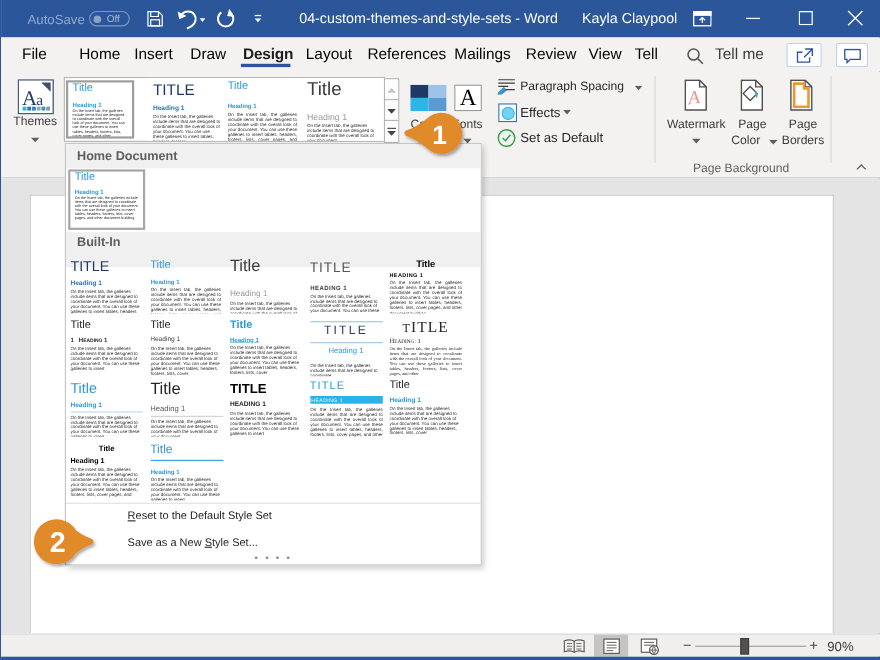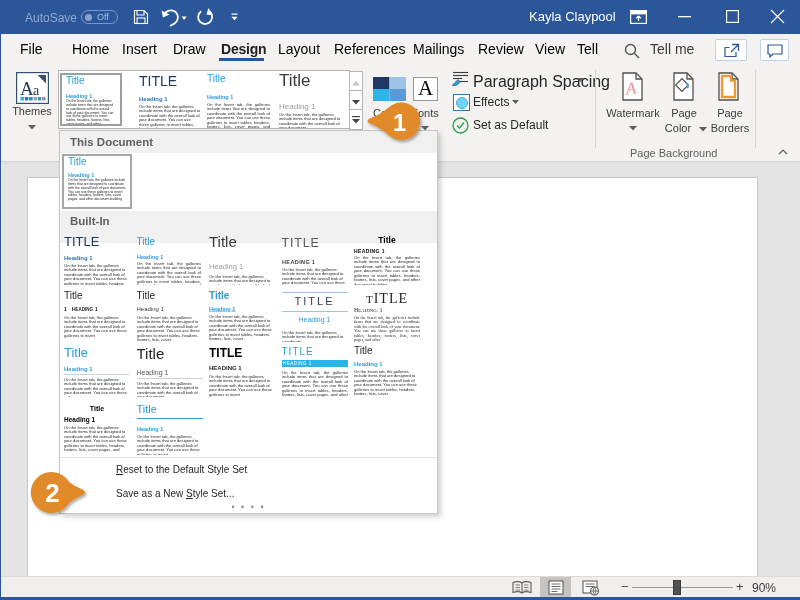--- a/index.html
+++ b/index.html
@@ -69,20 +69,21 @@
       <path d="M20.5 8.5 l2.6 3.4 2.6 -3.4 z" fill="#fff"></path>
     </svg>
     <svg class="abs" style="left:194px;top:8px" width="20" height="19" viewBox="0 0 20 19" fill="none">
       <path d="M6.2 3.2 A 7 7 0 1 0 13 2.6" stroke="#fff" stroke-width="1.8"></path>
       <path d="M13.5 0 L11.5 6.5 L18 7.5 Z" fill="#fff"></path>
     </svg>
     <svg class="abs" style="left:229px;top:13px" width="9" height="8" viewBox="0 0 9 8" fill="#fff">
       <rect x="1.5" y="0.5" width="6" height="1.2"></rect>
         <path d="M1.5 3.8 l3 3.4 3 -3.4 z"></path>
     </svg>
+    <span id="wtitle">04-custom-themes-and-style-sets - Word</span>
     <span id="wuser">Kayla Claypool</span>
     <svg class="abs" style="left:629px;top:9px" width="17" height="16" viewBox="0 0 17 16" fill="none" stroke="#fff" stroke-width="1.2">
       <rect x="0.6" y="1.6" width="15.8" height="12.8"></rect>
         <rect x="0.6" y="1.6" width="15.8" height="3.2" fill="#fff"></rect>
       <path d="M8.5 12 V7 M8.5 7 L6 9.4 M8.5 7 L11 9.4"></path>
     </svg>
     <svg class="abs" style="left:677px;top:16px" width="13" height="2" viewBox="0 0 13 2">
         <rect width="13" height="1.3" fill="#fff"></rect>
       </svg>
     <svg class="abs" style="left:725px;top:10px" width="13" height="13" viewBox="0 0 13 13" fill="none" stroke="#fff" stroke-width="1.2">
@@ -198,21 +199,21 @@
 
     <svg class="abs" style="left:451px;top:6px" width="17" height="15" viewBox="0 0 17 15">
       <g stroke="#3b3b3b" stroke-width="1.1">
           <path d="M1 1.5 h15"></path>
           <path d="M1 4.5 h15"></path>
           <path d="M1 7.5 h9"></path>
           <path d="M6 10.5 h10"></path>
         </g>
       <path d="M1 13.5 L6 8.5 L8.5 11 L3.5 15 L0.5 15 Z" fill="#2e9bd6" stroke="#1f5c8a" stroke-width="0.6"></path>
     </svg>
-    <span class="abs" style="left:472px;top:8px;font-size:16px;color:#262626">Paragraph Spacing</span>
+    <span class="abs" style="left:472px;top:8px;font-size:11px;color:#262626">Paragraph Spacing</span>
     <svg class="abs" style="left:576px;top:13px" width="7" height="5" viewBox="0 0 7 5">
         <path d="M0 0 l3.5 4 3.5 -4 z" fill="#5e5e5e"></path>
       </svg>
     <div class="abs" style="left:452px;top:29px;width:17px;height:17px;background:#fff;border:1px solid #2e75b6"></div>
     <div class="abs" style="left:454.5px;top:31.5px;width:12px;height:12px;border-radius:50%;background:#6fd4f6;border:1px solid #41b1e1"></div>
     <span class="abs" style="left:472px;top:30px;font-size:12px;color:#262626">Effects</span>
     <svg class="abs" style="left:511px;top:35px" width="7" height="5" viewBox="0 0 7 5">
         <path d="M0 0 l3.5 4 3.5 -4 z" fill="#5e5e5e"></path>
       </svg>
     <svg class="abs" style="left:451px;top:52px" width="17" height="17" viewBox="0 0 17 17" fill="none">
@@ -280,21 +281,21 @@
       <path d="M9 11 h7 M12.5 7.5 c-1.8 2 -1.8 5 0 7 c1.8 -2 1.8 -5 0 -7" stroke-width="0.8"></path>
     </svg>
     <div class="abs" style="left:620px;top:2px;font-size:13px;color:#444">−</div>
     <div class="abs" style="left:631px;top:9.5px;width:101px;height:1px;background:#9b9997"></div>
     <div class="abs" style="left:672px;top:2.5px;width:8px;height:15px;background:#515151;border:1px solid #3c3c3c"></div>
     <div class="abs" style="left:735px;top:2px;font-size:13px;color:#444">+</div>
     <div class="abs" style="left:751px;top:4px;font-size:12px;color:#3b3b3b">90%</div>
   </div>
   <div id="bluestrip"></div>
   <div id="dropdown">
-    <div class="ddhead" style="top:0;height:22px;line-height:23px">This Document</div>
+    <div class="ddhead" style="top:0;height:22px;line-height:23px">Home Document</div>
     <div class="abs" style="left:2px;top:23px;width:70px;height:55px;border:2.5px solid #a6a6a6;background:#fff;overflow:hidden">
       <span class="abs" style="left:4px;top:0;font-size:10px;color:#2e9ad8">Title</span>
       <span class="abs" style="left:4px;top:16px;font-size:11px;color:#2e9ad8;font-weight:700;transform:scale(0.5);transform-origin:0 0">Heading 1</span>
       <div class="tb abs" style="left:4px;top:22px;width:116px;height:54px;font-size:6.8px;line-height:7.6px">On the Insert tab, the galleries include items that are designed to coordinate with the overall look of your document. You can use these galleries to insert tables, headers, footers, lists, cover pages, and other document building</div>
     </div>
     <div class="ddhead" style="top:80px;height:32px;line-height:21px">Built-In</div>
 
     <div class="cell" style="left:4px;top:102px">
       <span class="abs" style="left:0;top:1px;font-size:13px;color:#1f3864">TITLE</span>
       <span class="abs" style="left:0;top:22px;font-size:6px;color:#2e75b6;font-weight:700">Heading 1</span>

